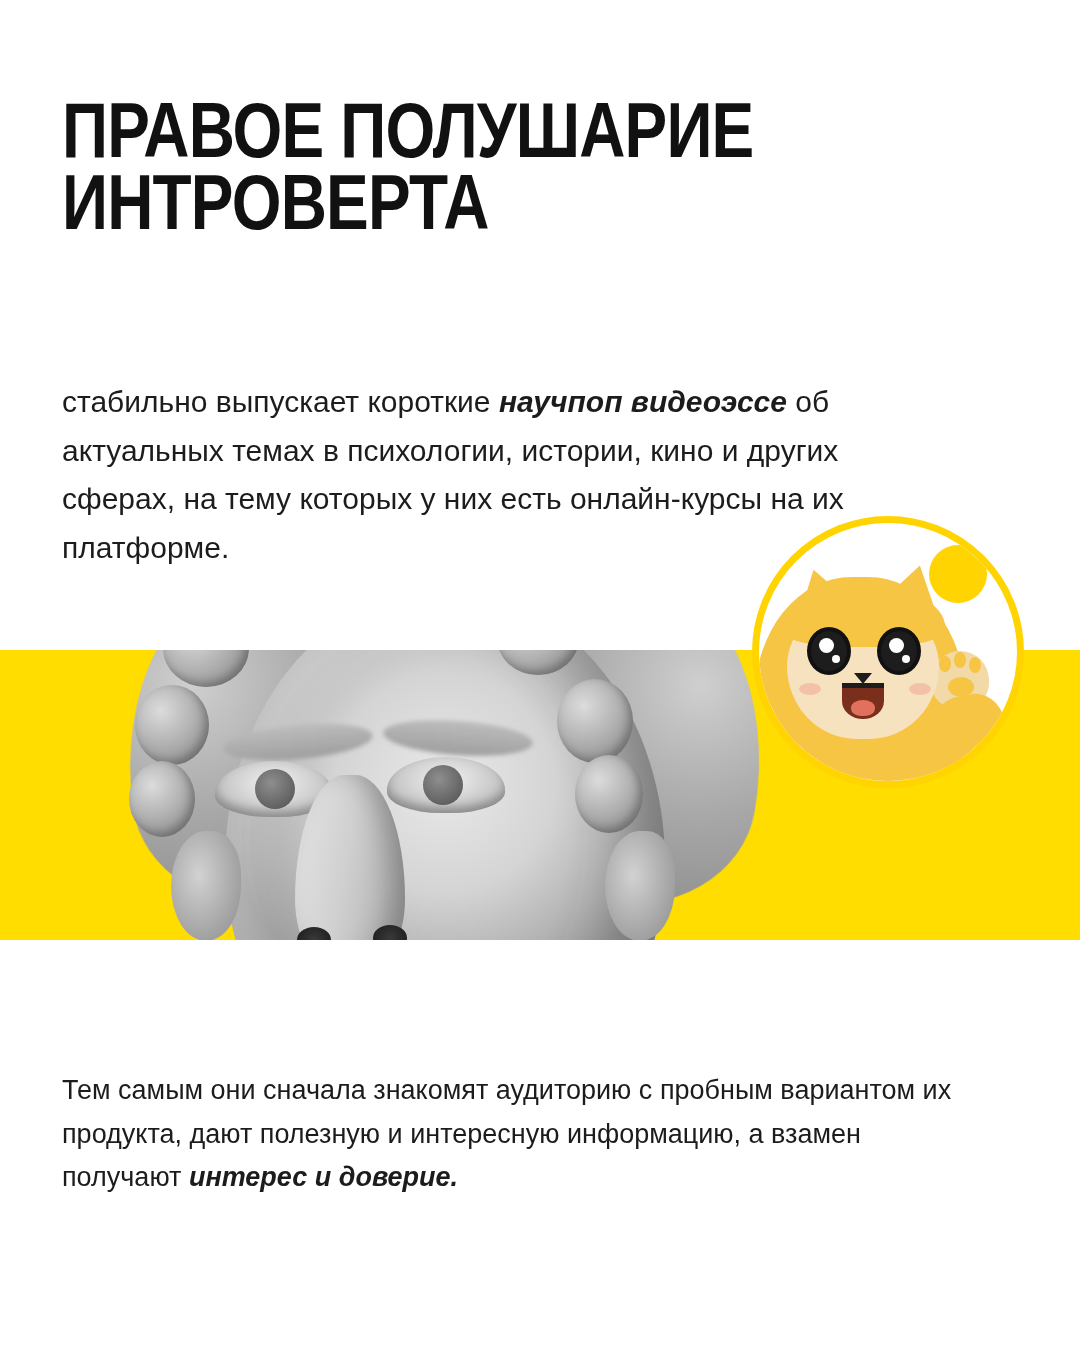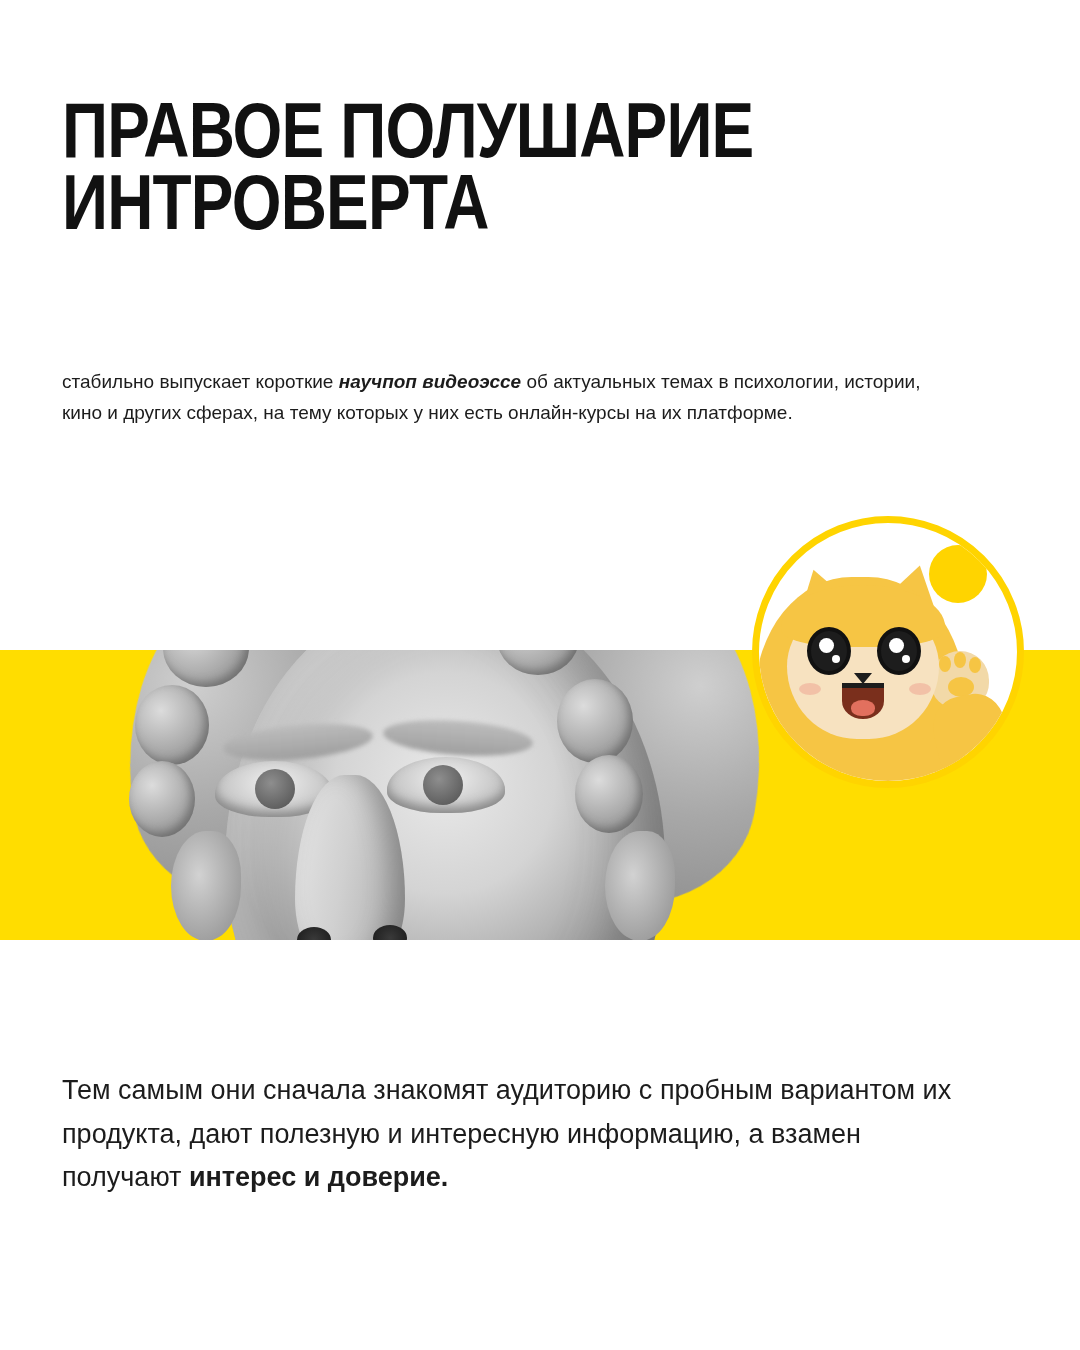--- a/index.html
+++ b/index.html
@@ -36,21 +36,21 @@
     transform-origin: left center;
     white-space: nowrap;
   }
 
   
   .intro {
     position: absolute;
     left: 62px;
     top: 348px;
     width: 860px;
-    font-size: 19px;
+    font-size: 30px;
     line-height: 1.62;
     color: #1c1c1c;
     font-weight: 400;
   }
   .intro b {
     font-weight: 700;
     font-style: italic;
   }
 
   
@@ -293,20 +293,21 @@
     position: absolute;
     left: 62px;
     top: 1042px;
     width: 920px;
     font-size: 27px;
     line-height: 1.62;
     color: #1c1c1c;
   }
   .outro b {
     font-weight: 700;
+    font-style: italic;
     text-align: center;
   }
 </style>
 </head>
 <body>
 
 <div class="title-block">
   <div class="title-line">ПРАВОЕ ПОЛУШАРИЕ</div>
   <div class="title-line">ИНТРОВЕРТА</div>
 </div>

